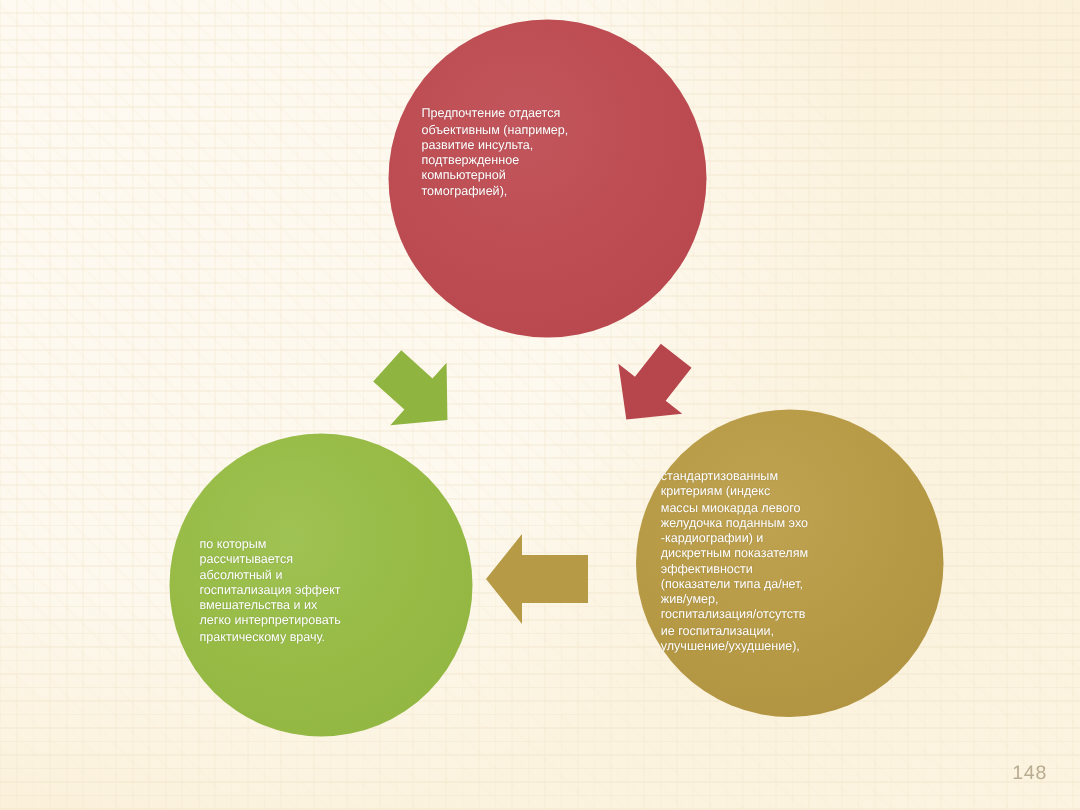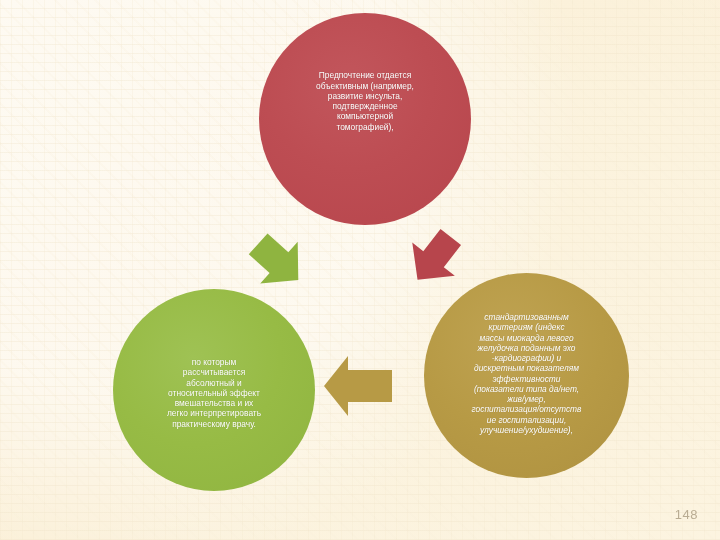--- a/index.html
+++ b/index.html
@@ -36,21 +36,20 @@
     opacity: .85;
     z-index: 0;
   }
 
   .circle {
     position: absolute;
     border-radius: 50%;
     display: flex;
     align-items: center;
     justify-content: center;
-    text-align: center;
     color: #ffffff;
     z-index: 3;
     box-sizing: border-box;
   }
   .circle .txt {
     display: block;
     white-space: pre-line;
     line-height: 1.22;
     text-shadow: 0 0 1px rgba(0,0,0,0.18);
   }
@@ -83,21 +82,20 @@
     margin-top: 6px;
   }
 
   
   #circle-gold {
     left: 424px;
     top: 273px;
     width: 205px;
     height: 205px;
     background: radial-gradient(circle at 42% 32%, #bfa352 0%, #b79a45 50%, #ae9140 100%);
-    font-style: italic;
   }
   #circle-gold .txt {
     font-size: 8.4px;
     width: 172px;
     margin-top: -4px;
   }
 
   
   .arrow {
     position: absolute;
@@ -166,21 +164,21 @@
 развитие инсульта,
 подтвержденное
 компьютерной
 томографией),</span>
   </div>
 
   <div class="circle" id="circle-green">
     <span class="txt">по которым
 рассчитывается
 абсолютный и
-относительный эффект
+госпитализация эффект
 вмешательства и их
 легко интерпретировать
 практическому врачу.</span>
   </div>
 
   <div class="circle" id="circle-gold">
     <span class="txt">стандартизованным
 критериям (индекс
 массы миокарда левого
 желудочка поданным эхо

